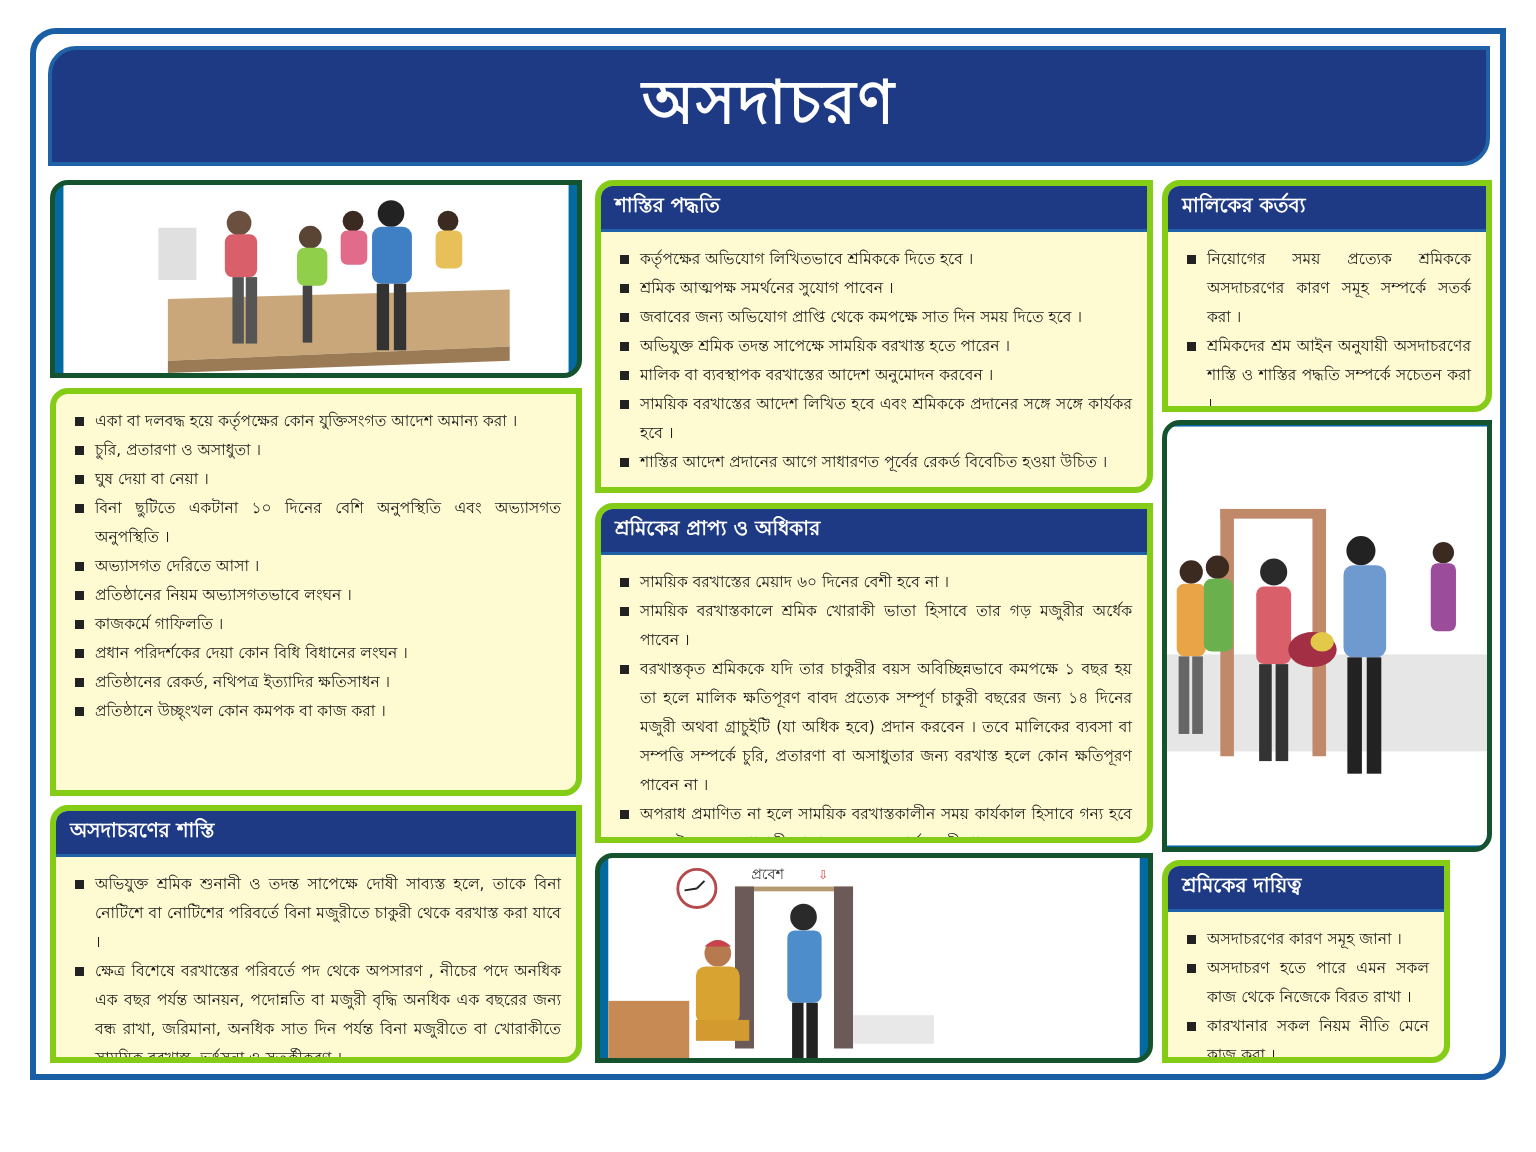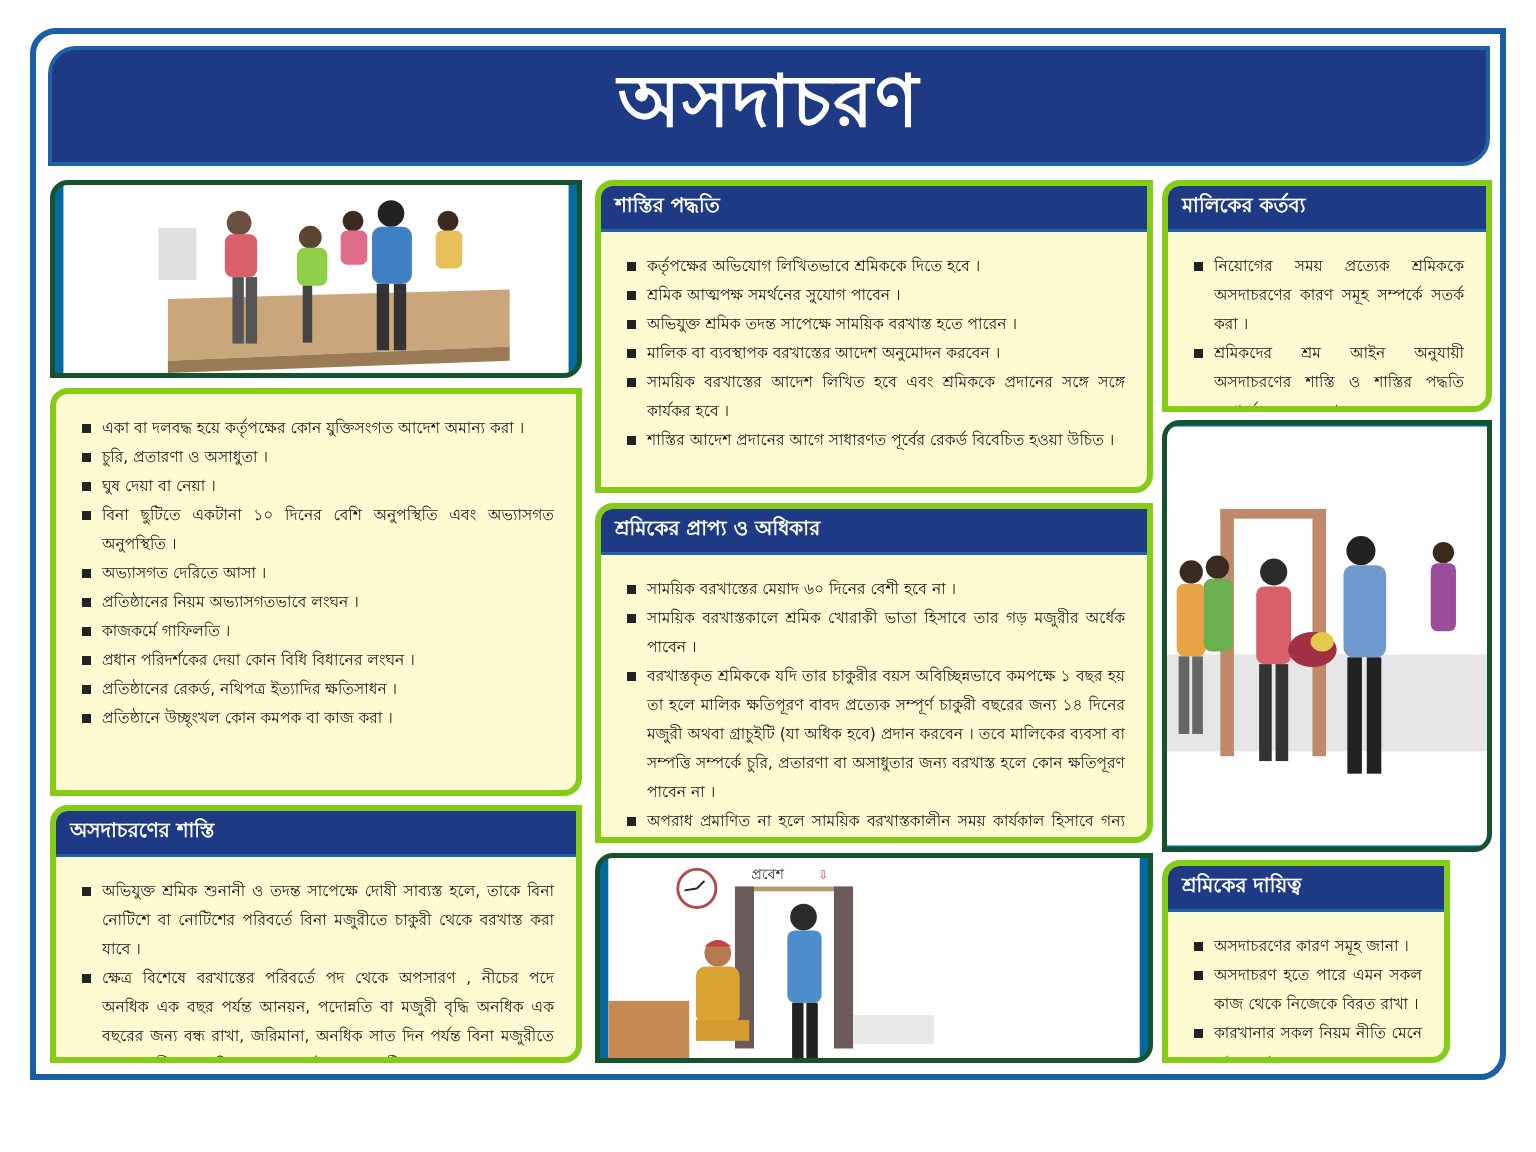--- a/index.html
+++ b/index.html
@@ -11,34 +11,34 @@
     position: absolute; left: 30px; top: 28px; width: 1476px; height: 1052px;
     border: 6px solid #1a5fa6; border-radius: 26px 0 26px 0; box-sizing: border-box;
     background: #ffffff;
   }
   .title-banner {
     position: absolute; left: 48px; top: 46px; width: 1442px; height: 120px;
     background: #1e3a84; border: 4px solid #1f62a8; border-radius: 28px 0 28px 0; box-sizing: border-box;
     display: flex; align-items: center; justify-content: center;
   }
   .title-banner h1 {
-    margin: 16px; color: #ffffff; font-size: 72px; font-weight: bold; letter-spacing: 2px;
+    margin: 16px; color: #ffffff; font-size: 60px; font-weight: bold; letter-spacing: 2px;
     font-family: "DejaVu Sans", sans-serif;
   }
   .panel {
     position: absolute; box-sizing: border-box;
     border: 6px solid #84cc16; border-radius: 18px 0 18px 0;
     background: #fefbd3; overflow: hidden;
   }
   .panel-head {
     background: #1e3a84; color: #ffffff; font-weight: bold; font-size: 20px;
     padding: 4px 14px 6px 14px; border-bottom: 3px solid #1f62a8;
     border-radius: 0 0 0 0;
   }
-  .panel ul { list-style: none; margin: 12px; padding: 8px 10px 6px 12px; }
+  .panel ul { list-style: none; margin: 5px; padding: 8px 10px 6px 12px; }
   .panel li {
     position: relative; padding-left: 22px; font-size: 15.5px; line-height: 29px; color: #1a1a1a;
     text-align: justify;
   }
   .panel li .bullet {
     position: absolute; left: 2px; top: 10px; width: 9px; height: 9px; background: #222;
   }
   .img-panel {
     position: absolute; box-sizing: border-box; border: 5px solid #14532d;
     border-radius: 18px 0 18px 0; background: #0369a1; overflow: hidden;
@@ -99,20 +99,21 @@
     <li><span class="bullet"></span><span>অভিযুক্ত শ্রমিক শুনানী ও তদন্ত সাপেক্ষে দোষী সাব্যস্ত হলে, তাকে বিনা নোটিশে বা নোটিশের পরিবর্তে বিনা মজুরীতে চাকুরী থেকে বরখাস্ত করা যাবে ।</span></li>
     <li><span class="bullet"></span><span>ক্ষেত্র বিশেষে বরখাস্তের পরিবর্তে পদ থেকে অপসারণ , নীচের পদে অনধিক এক বছর পর্যন্ত আনয়ন, পদোন্নতি বা মজুরী বৃদ্ধি অনধিক এক বছরের জন্য বন্ধ রাখা, জরিমানা, অনধিক সাত দিন পর্যন্ত বিনা মজুরীতে বা খোরাকীতে সাময়িক বরখাস্ত, ভর্ৎসনা ও সতর্কীকরণ ।</span></li>
   </ul>
 </div>
 
 <div class="panel" style="left:595px; top:180px; width:558px; height:313px;">
   <div class="panel-head">শাস্তির পদ্ধতি</div>
   <ul>
     <li><span class="bullet"></span><span>কর্তৃপক্ষের অভিযোগ লিখিতভাবে শ্রমিককে দিতে হবে ।</span></li>
     <li><span class="bullet"></span><span>শ্রমিক আত্মপক্ষ সমর্থনের সুযোগ পাবেন ।</span></li>
+    <li><span class="bullet"></span><span>জবাবের জন্য অভিযোগ প্রাপ্তি থেকে কমপক্ষে সাত দিন সময় দিতে হবে ।</span></li>
     <li><span class="bullet"></span><span>অভিযুক্ত শ্রমিক তদন্ত সাপেক্ষে সাময়িক বরখাস্ত হতে পারেন ।</span></li>
     <li><span class="bullet"></span><span>মালিক বা ব্যবস্থাপক বরখাস্তের আদেশ অনুমোদন করবেন ।</span></li>
     <li><span class="bullet"></span><span>সাময়িক বরখাস্তের আদেশ লিখিত হবে এবং শ্রমিককে প্রদানের সঙ্গে সঙ্গে কার্যকর হবে ।</span></li>
     <li><span class="bullet"></span><span>শাস্তির আদেশ প্রদানের আগে সাধারণত পূর্বের রেকর্ড বিবেচিত হওয়া উচিত ।</span></li>
   </ul>
 </div>
 
 <div class="panel" style="left:595px; top:503px; width:558px; height:340px;">
   <div class="panel-head">শ্রমিকের প্রাপ্য ও অধিকার</div>
   <ul>

